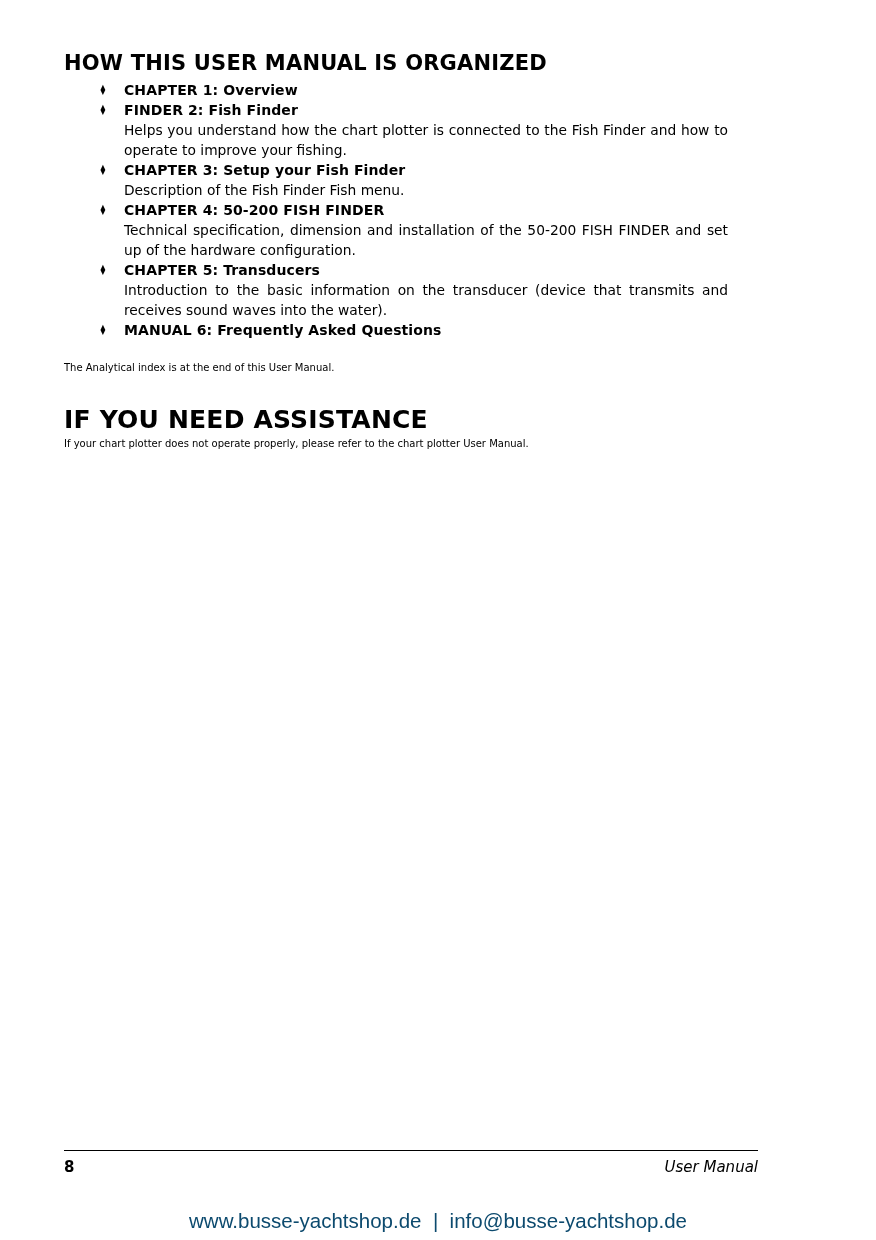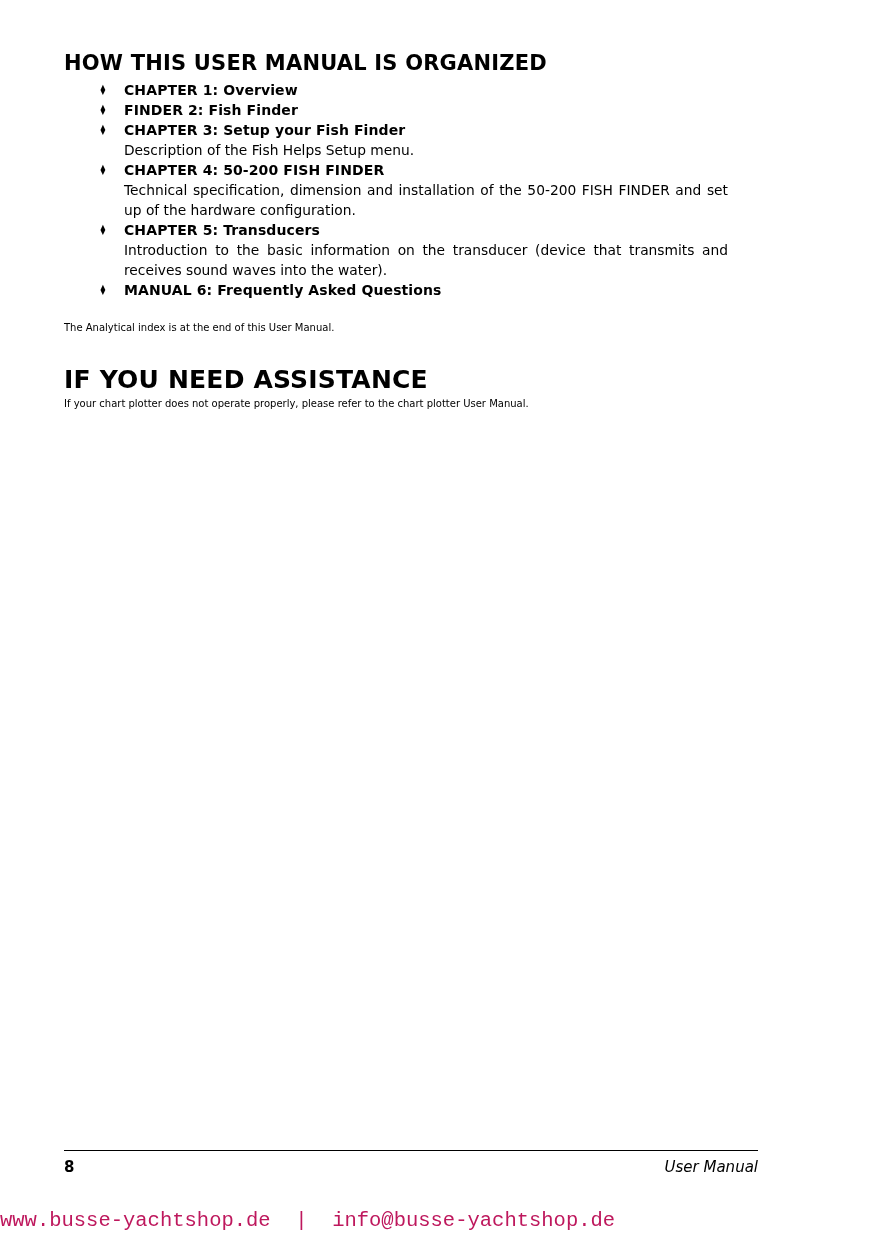--- a/index.html
+++ b/index.html
@@ -124,25 +124,25 @@
     font-size: 15px;
     font-style: italic;
   }
 
   
   .watermark {
     position: absolute;
     left: 0;
     top: 1208px;
     width: 876px;
-    text-align: left;
-    font-family: Liberation Mono, monospace;
+    text-align: center;
+    font-family: Liberation Sans, sans-serif;
     font-size: 20.5px;
     line-height: 26px;
-    color: #be185d;
+    color: #0c4a6e;
     white-space: pre;
   }
 </style>
 </head>
 <body>
 
 <div class="page">
 
   <div class="content">
 
@@ -151,26 +151,27 @@
     <ul class="chapter-list">
 
       <li class="chapter-item">
         <span class="bullet-marker">♦</span>
         <div class="chapter-heading">CHAPTER 1: Overview</div>
       </li>
 
       <li class="chapter-item">
         <span class="bullet-marker">♦</span>
         <div class="chapter-heading">FINDER 2: Fish Finder</div>
+        <div class="chapter-desc">Helps you understand how the chart plotter is connected to the Fish Finder and how to operate to improve your fishing.</div>
       </li>
 
       <li class="chapter-item">
         <span class="bullet-marker">♦</span>
         <div class="chapter-heading">CHAPTER 3: Setup your Fish Finder</div>
-        <div class="chapter-desc lastline-natural">Description of the Fish Helps Setup menu.</div>
+        <div class="chapter-desc lastline-natural">Description of the Fish Finder Fish menu.</div>
       </li>
 
       <li class="chapter-item">
         <span class="bullet-marker">♦</span>
         <div class="chapter-heading">CHAPTER 4: 50-200 FISH FINDER</div>
         <div class="chapter-desc">Technical specification, dimension and installation of the 50-200 FISH FINDER and set up of the hardware configuration.</div>
       </li>
 
       <li class="chapter-item">
         <span class="bullet-marker">♦</span>

